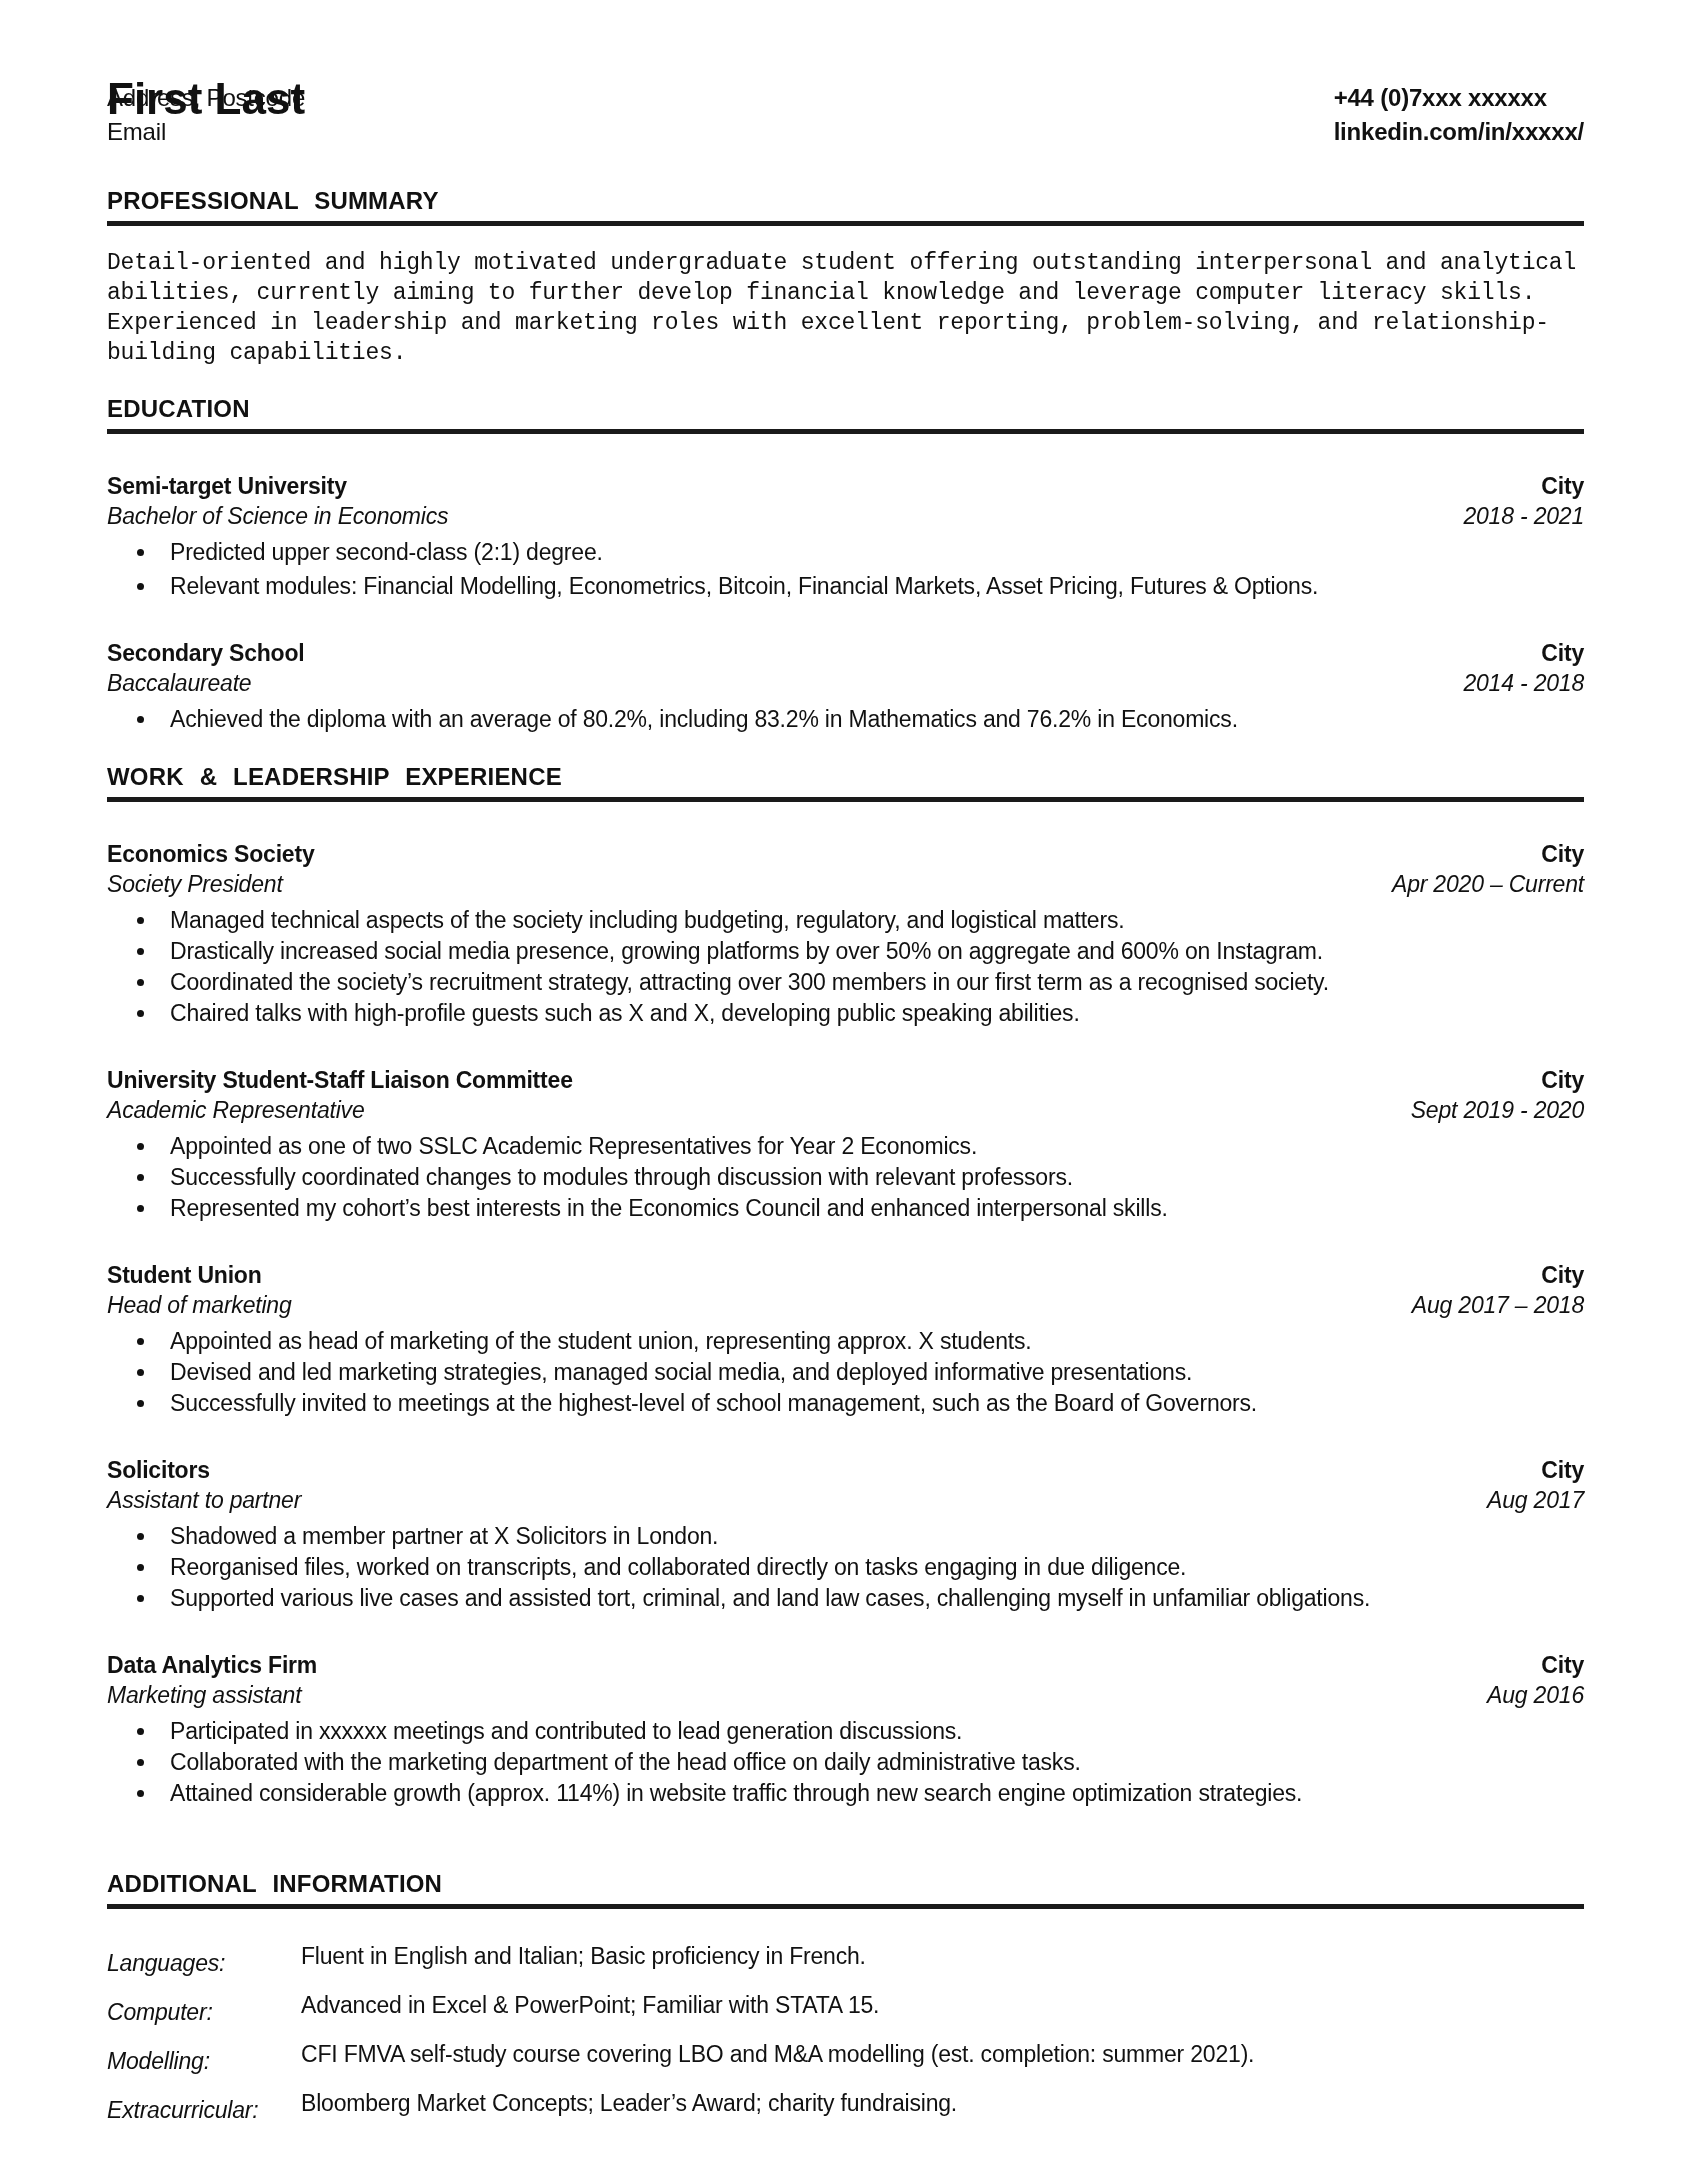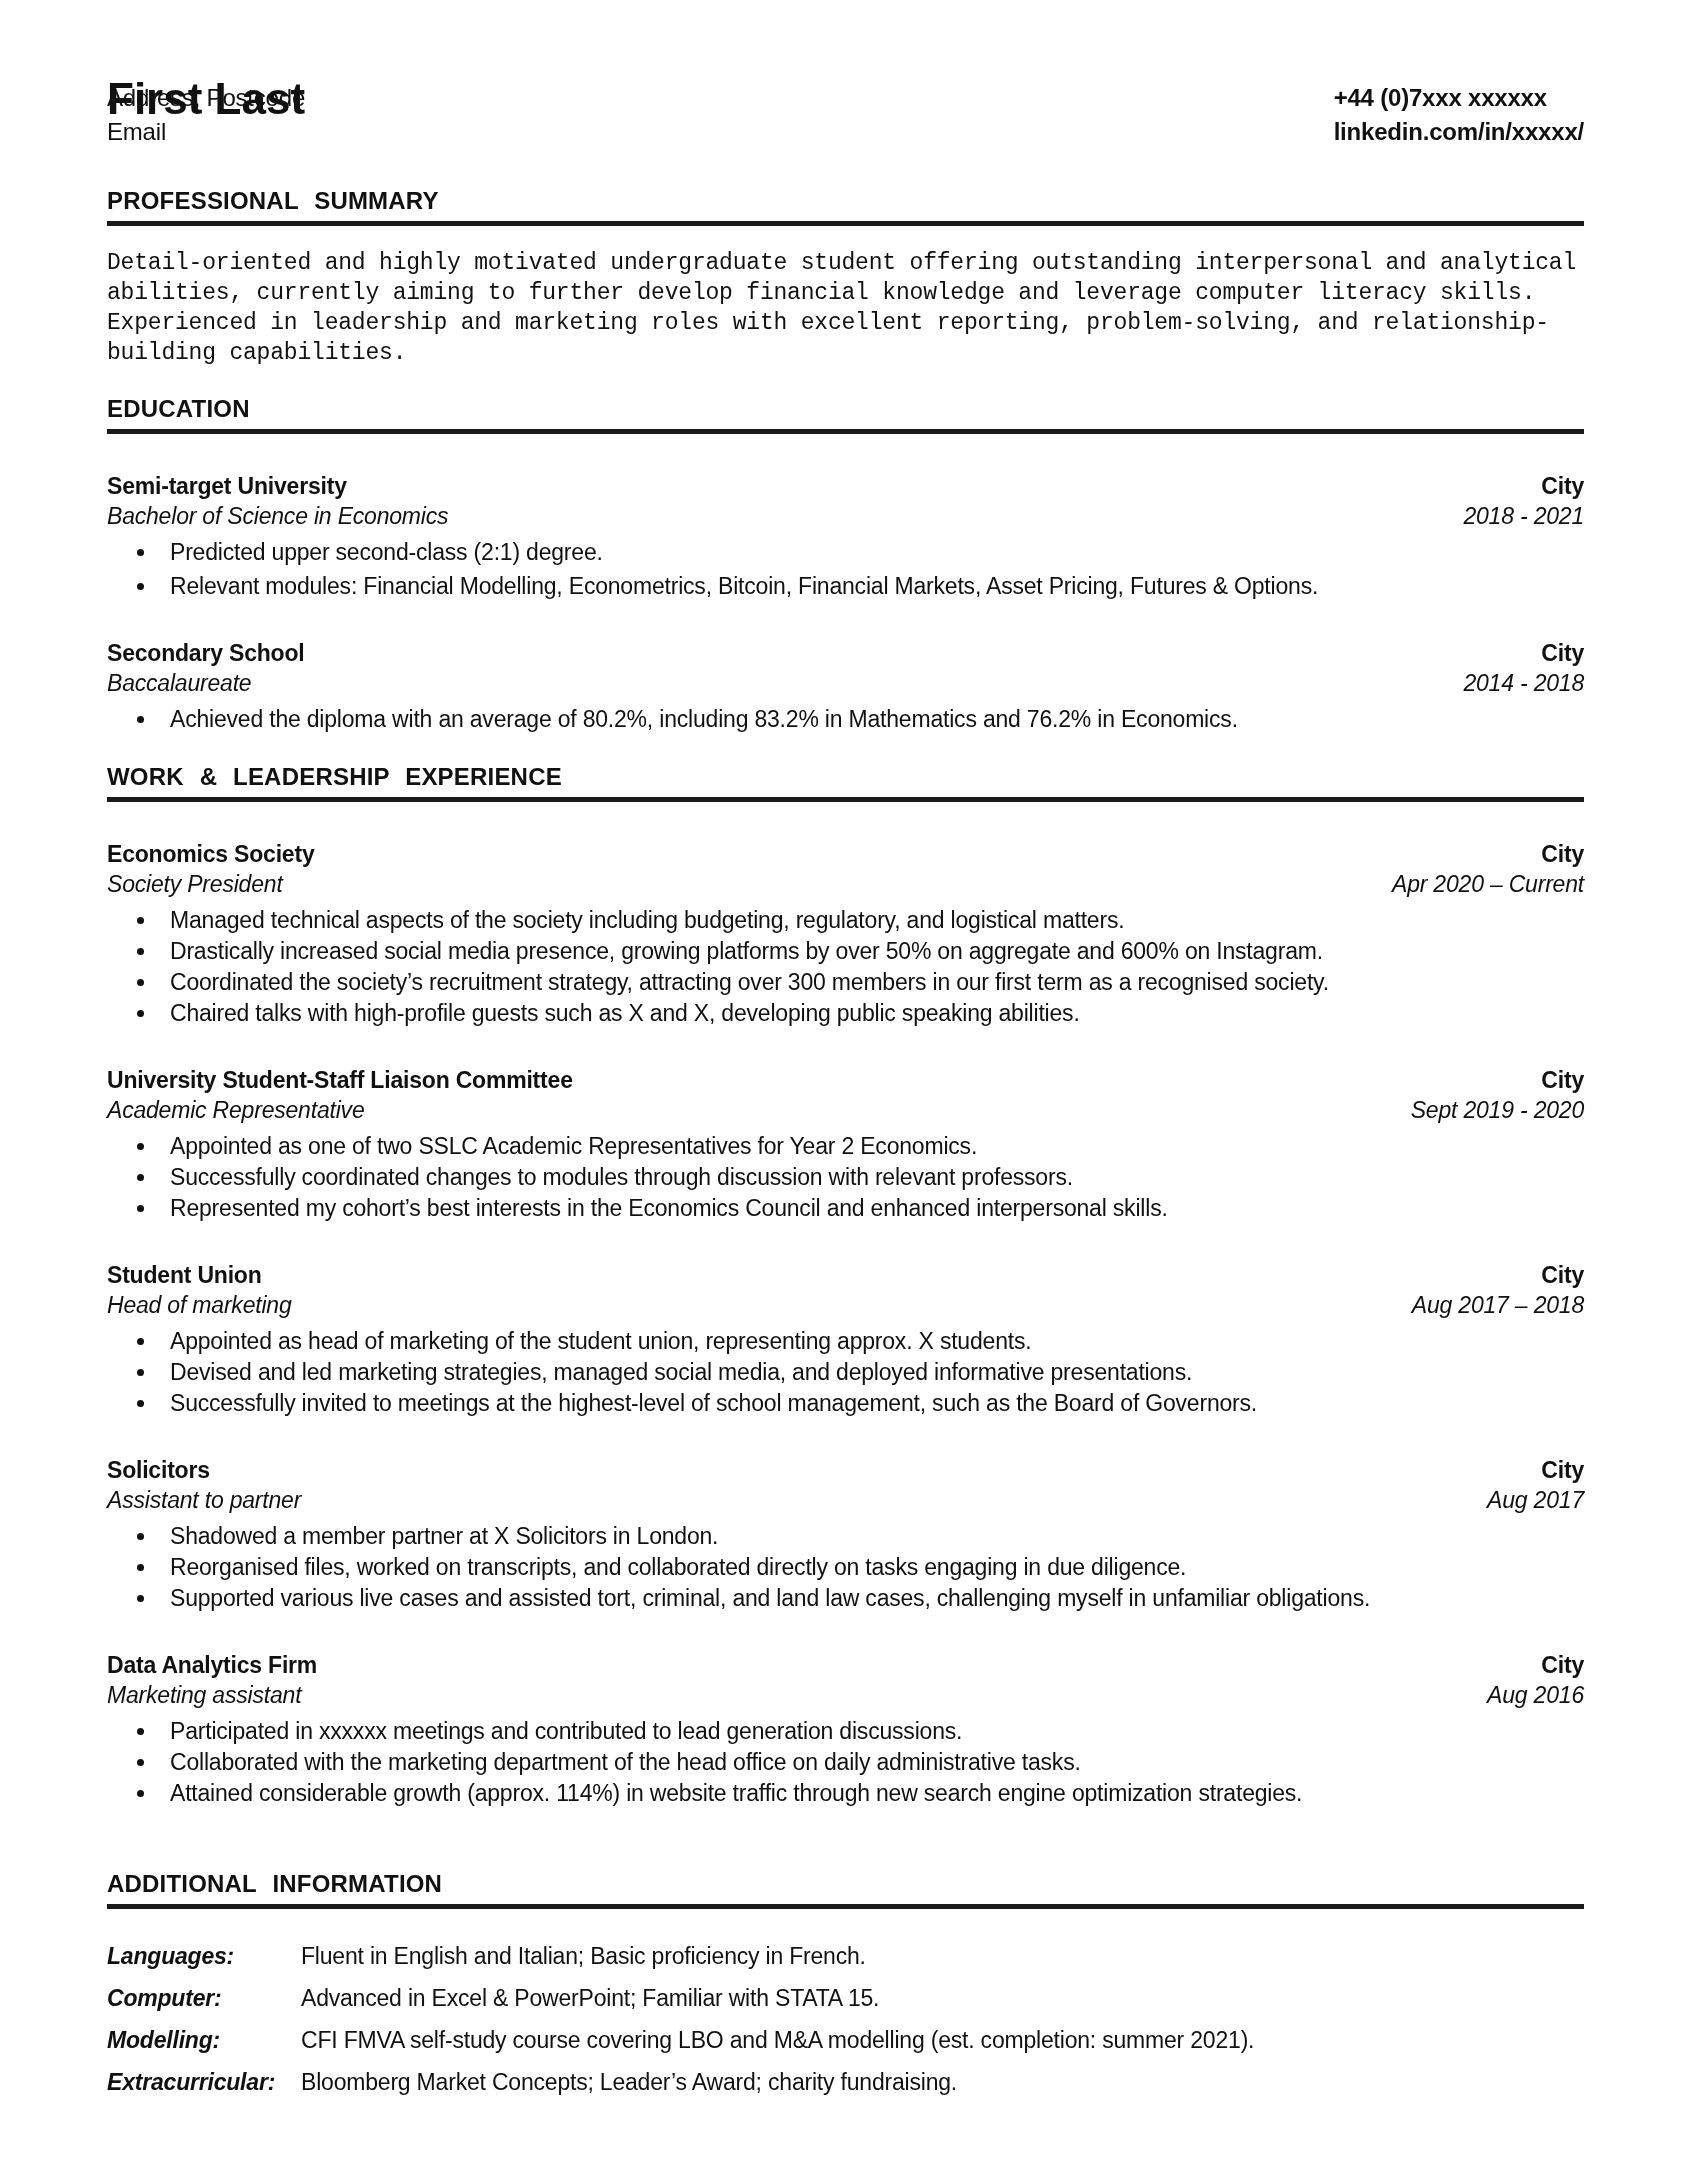--- a/index.html
+++ b/index.html
@@ -69,21 +69,21 @@
     width: 7px; height: 7px; border-radius: 50%;
     background: #111111;
   }
 
   
   .info-rows { margin-top: 32px; }
   .info-row { display: flex; font-size: 23px; line-height: 30px; margin-top: 12px; }
   .info-row:first-child { margin-top: 0; }
   .info-label {
     flex: 0 0 194px; width: 194px;
-    font-weight: bold; font-style: italic;
+    font-weight: normal; font-style: italic; margin-top: 7px;
   }
   .info-value { flex: 1 1 auto; }
 </style>
 </head>
 <body>
 
 <div class="page">
 
   <header class="header">
     <div class="contact contact-left">

